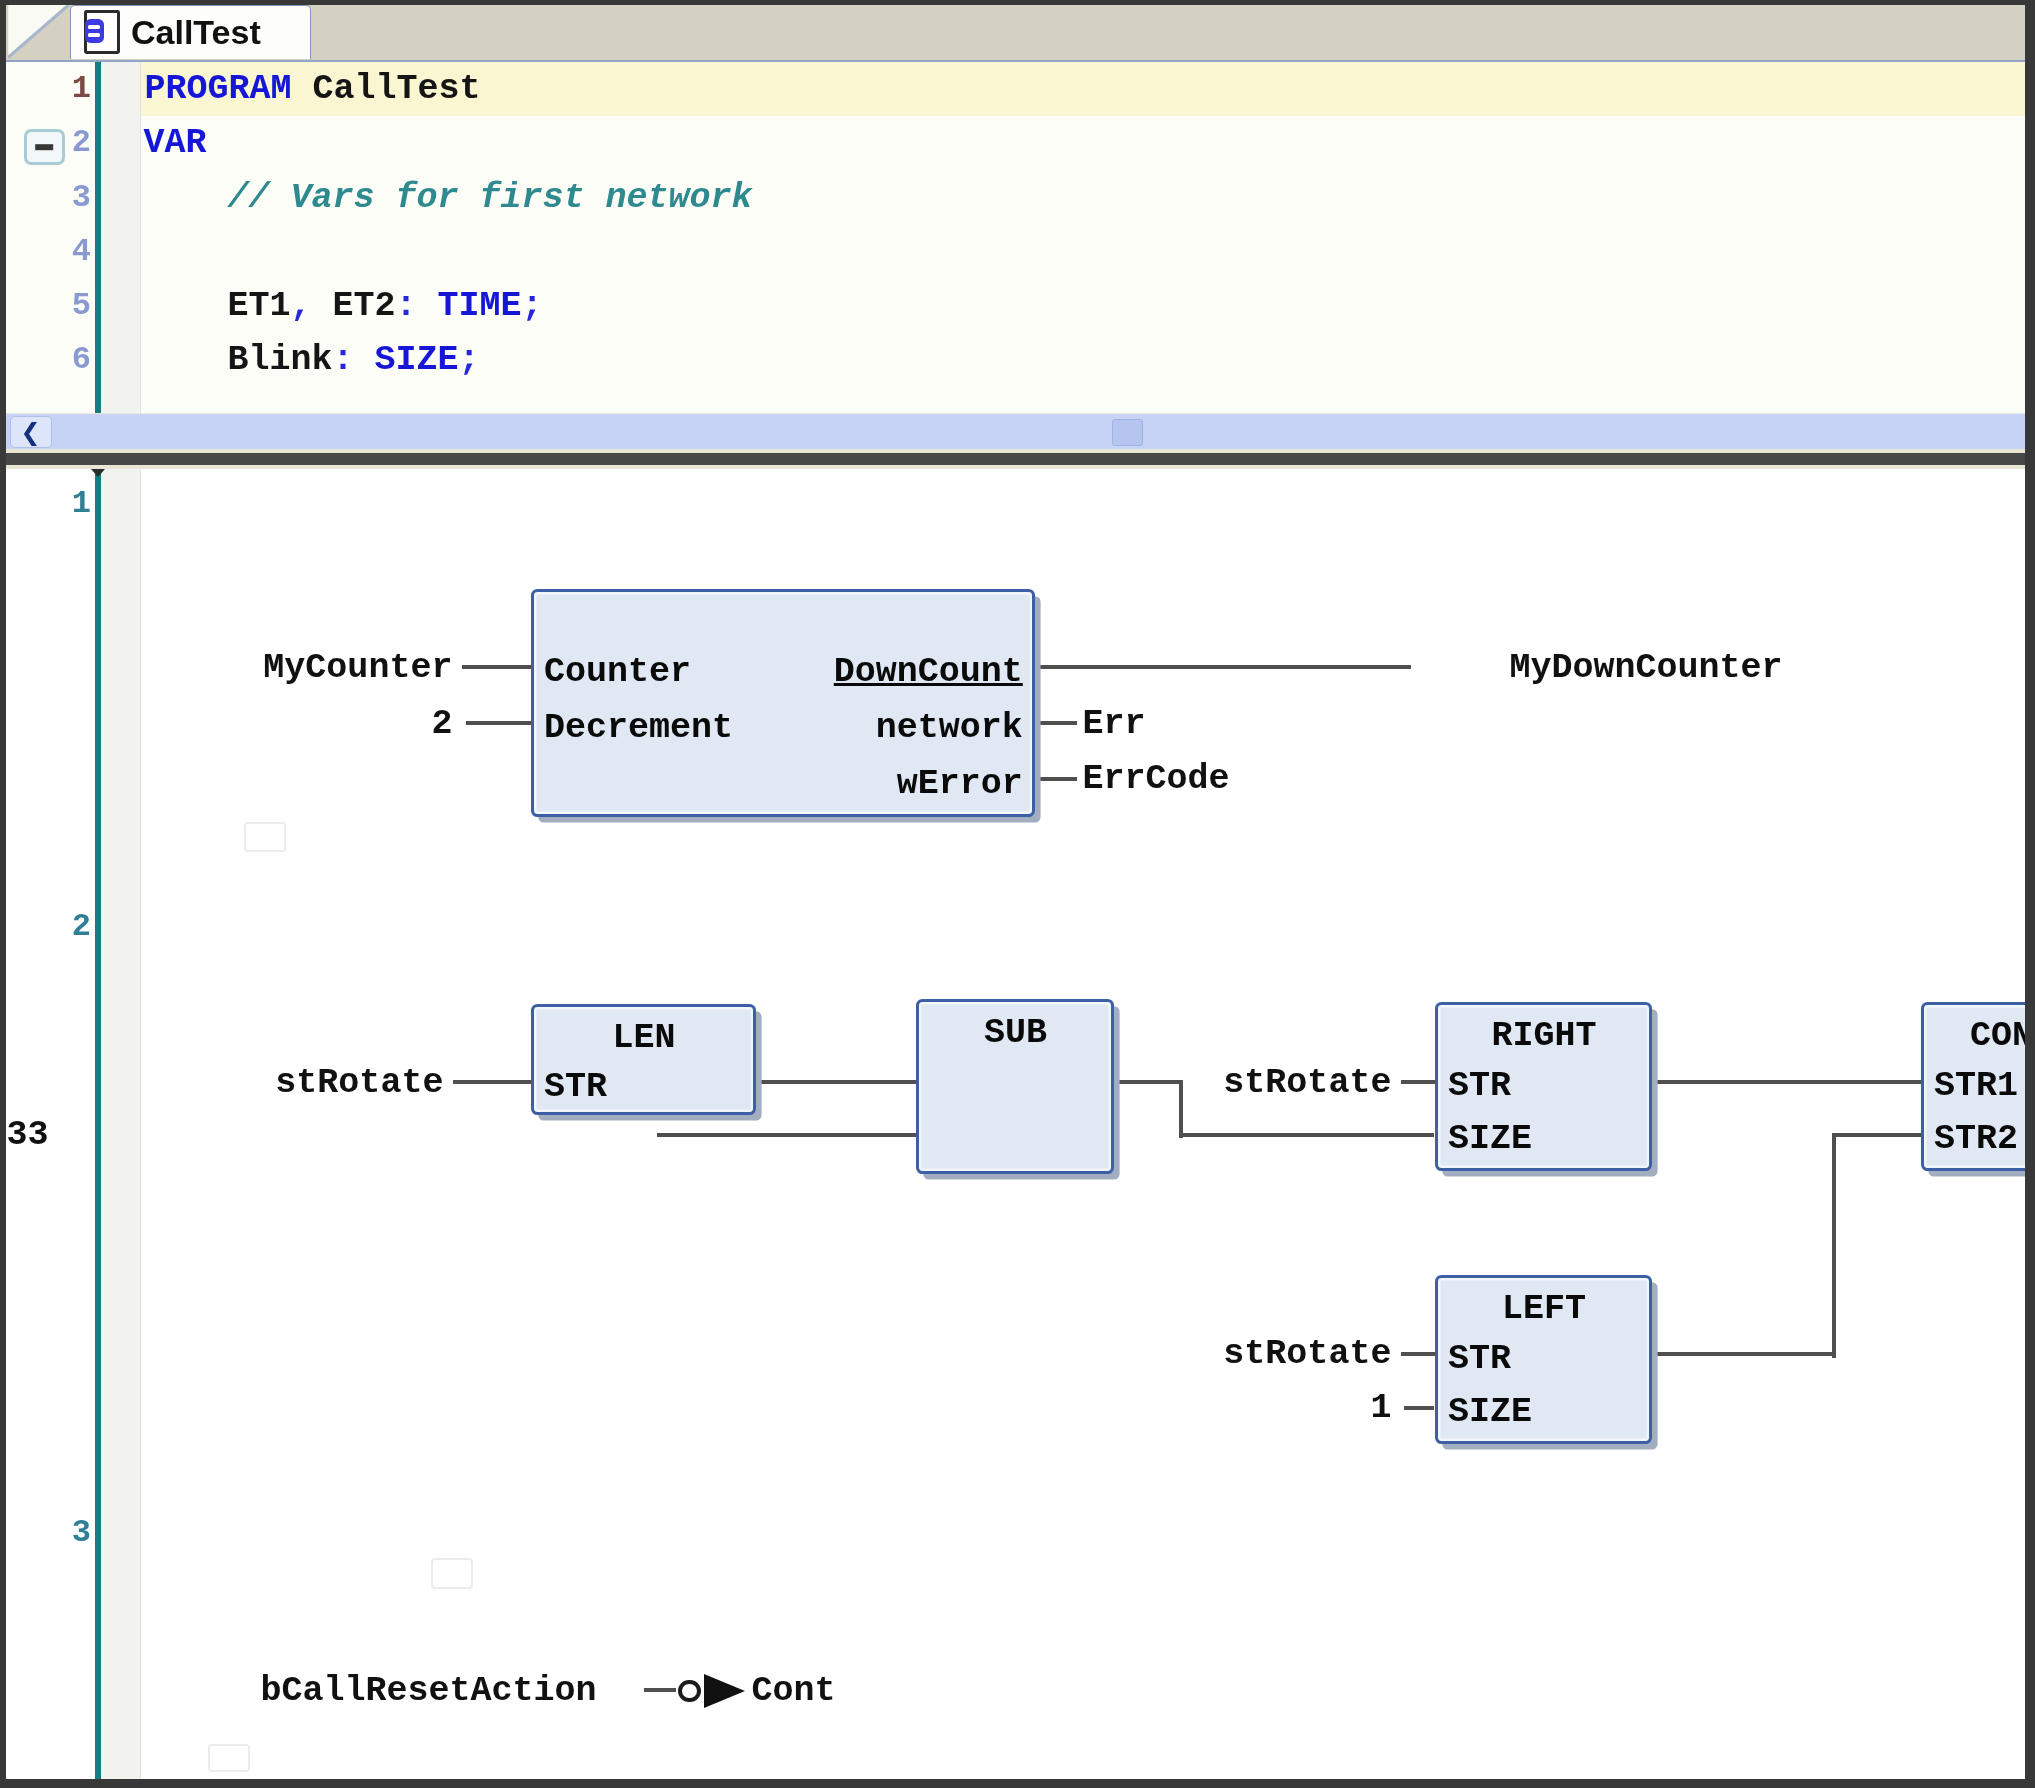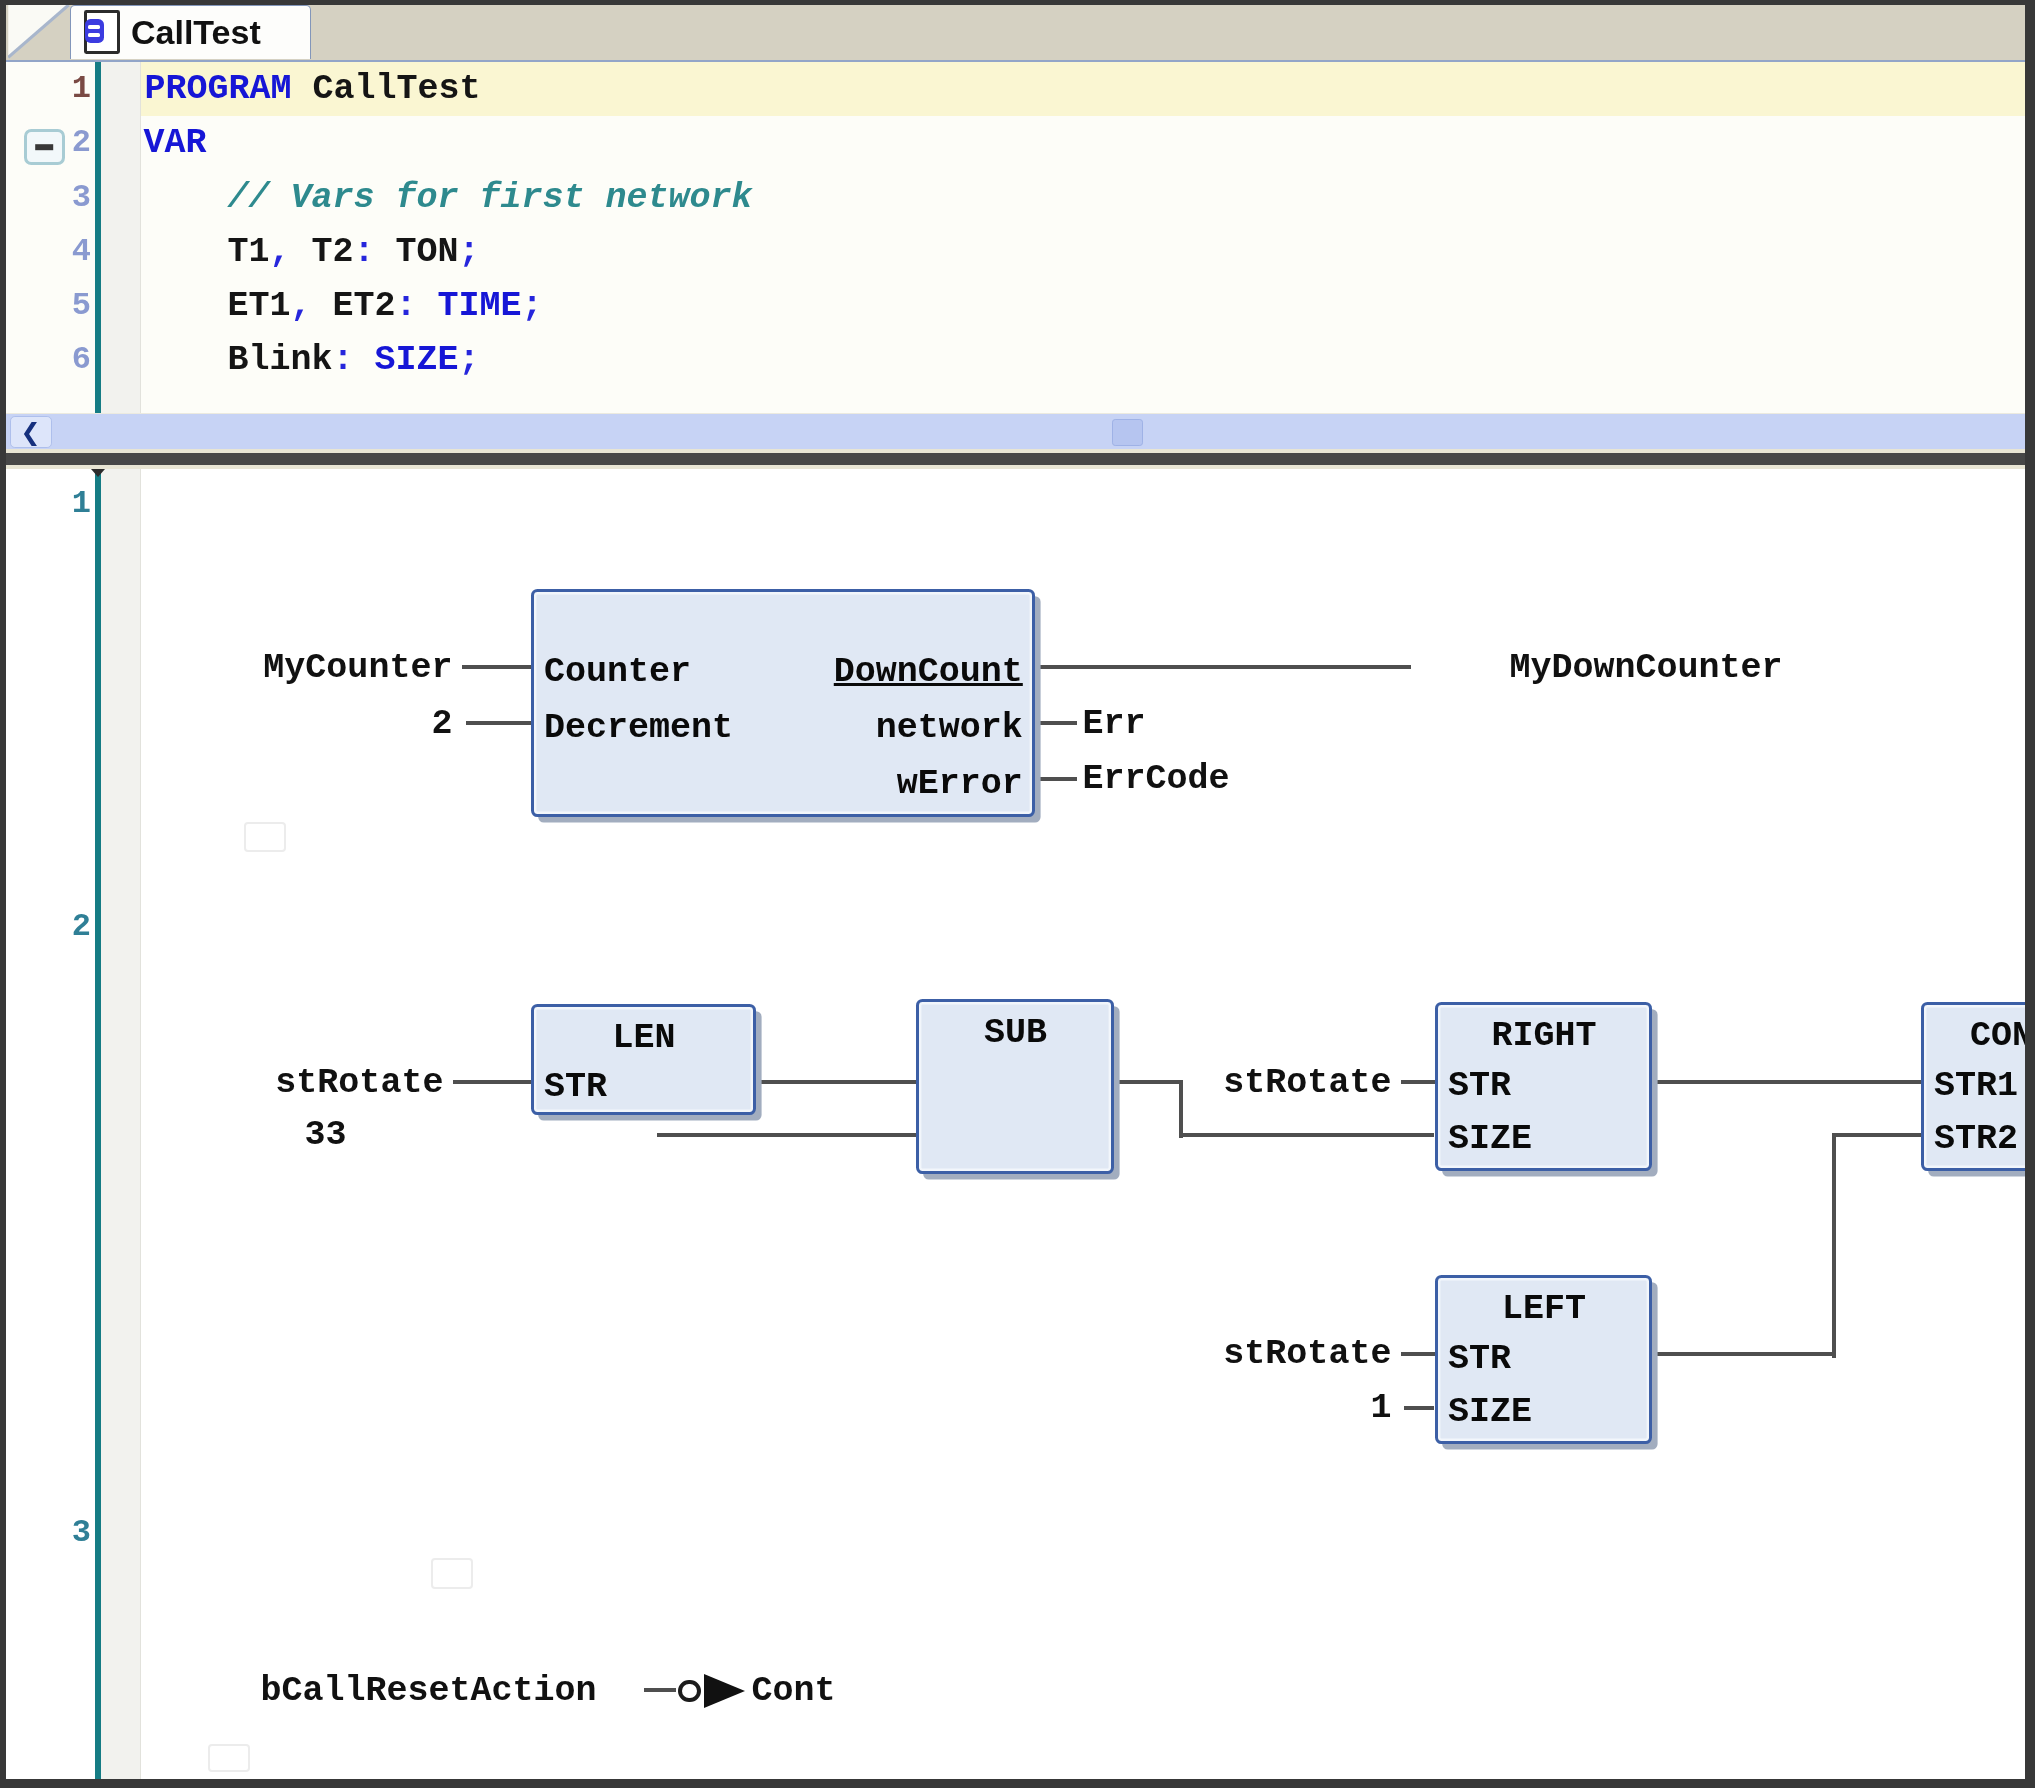--- a/index.html
+++ b/index.html
@@ -91,21 +91,20 @@
       <span class="minus"></span>
     </div>
     <div id="st-rows">
         <div class="st-num active" style="left: 25.5px; top: 0px;">1</div>
         <div class="code-line" style="left: 138px; top: 0px;"><span class="kw">PROGRAM</span><span class="id"> CallTest</span></div>
         <div class="st-num" style="left: 25.5px; top: 54px;">2</div>
         <div class="code-line" style="left: 137px; top: 54px;"><span class="kw">VAR</span></div>
         <div class="st-num" style="left: 25.5px; top: 109px;">3</div>
         <div class="code-line" style="left: 137px; top: 109px;"><span class="comment">    // Vars for first network</span></div>
         <div class="st-num" style="left: 25.5px; top: 163px;">4</div>
-        <div class="code-line" style="left: 137px; top: 163px;"><span class="id">    T1</span><span class="op">, </span><span class="id">T2</span><span class="op">: </span><span class="id">TON</span><span class="op">;</span></div>
         <div class="st-num" style="left: 25.5px; top: 217px;">5</div>
         <div class="code-line" style="left: 137px; top: 217px;"><span class="id">    ET1</span><span class="op">, </span><span class="id">ET2</span><span class="op">: </span><span class="kw">TIME</span><span class="op">;</span></div>
         <div class="st-num" style="left: 25.5px; top: 271px;">6</div>
         <div class="code-line" style="left: 137px; top: 271px;"><span class="id">    Blink</span><span class="op">: </span><span class="kw">SIZE</span><span class="op">;</span></div>
       </div>
   </div>
 
   <div id="hscroll">
     <div id="scroll-left-btn">
       <span>❮</span>
@@ -143,21 +142,21 @@
         <div class="wire-h" style="left: 1646px; top: 883px; width: 184px;"></div>
         <div class="wire-v" style="left: 1826px; top: 666px; height: 223px;"></div>
         <div class="wire-h" style="left: 1826px; top: 664px; width: 89px;"></div>
         <div class="wire-h" style="left: 638px; top: 1219px; width: 32px;"></div>
         <div class="fbd-label" style="top: 179px; left: -192px; width: 638px; text-align: right;">MyCounter</div>
         <div class="fbd-label" style="top: 235px; left: -192px; width: 638px; text-align: right;">2</div>
         <div class="fbd-label" style="top: 179px; left: 1503px;">MyDownCounter</div>
         <div class="fbd-label" style="top: 235px; left: 1076px;">Err</div>
         <div class="fbd-label" style="top: 290px; left: 1076px;">ErrCode</div>
         <div class="fbd-label" style="top: 594px; left: -201px; width: 638px; text-align: right;">stRotate</div>
-        <div class="fbd-label" style="top: 646px; left: 0px; width: 638px; text-align: center;">33</div>
+        <div class="fbd-label" style="top: 646px; left: 0px; width: 638px; text-align: left;">33</div>
         <div class="fbd-label" style="top: 594px; left: 747px; width: 638px; text-align: right;">stRotate</div>
         <div class="fbd-label" style="top: 865px; left: 747px; width: 638px; text-align: right;">stRotate</div>
         <div class="fbd-label" style="top: 919px; left: 747px; width: 638px; text-align: right;">1</div>
         <div class="fbd-label" style="top: 1202px; left: 254px;">bCallResetAction</div>
         <div class="fbd-label" style="top: 1202px; left: 745px;">Cont</div>
         <div class="fb" style="left: 525px; top: 120px; width: 498px; height: 222px;">
           <div class="pin left" style="top: 80px;">Counter</div>
           <div class="pin left" style="top: 136px;">Decrement</div>
           <div class="pin right" style="top: 80px; text-decoration: underline;">DownCount</div>
           <div class="pin right" style="top: 136px;">network</div>

